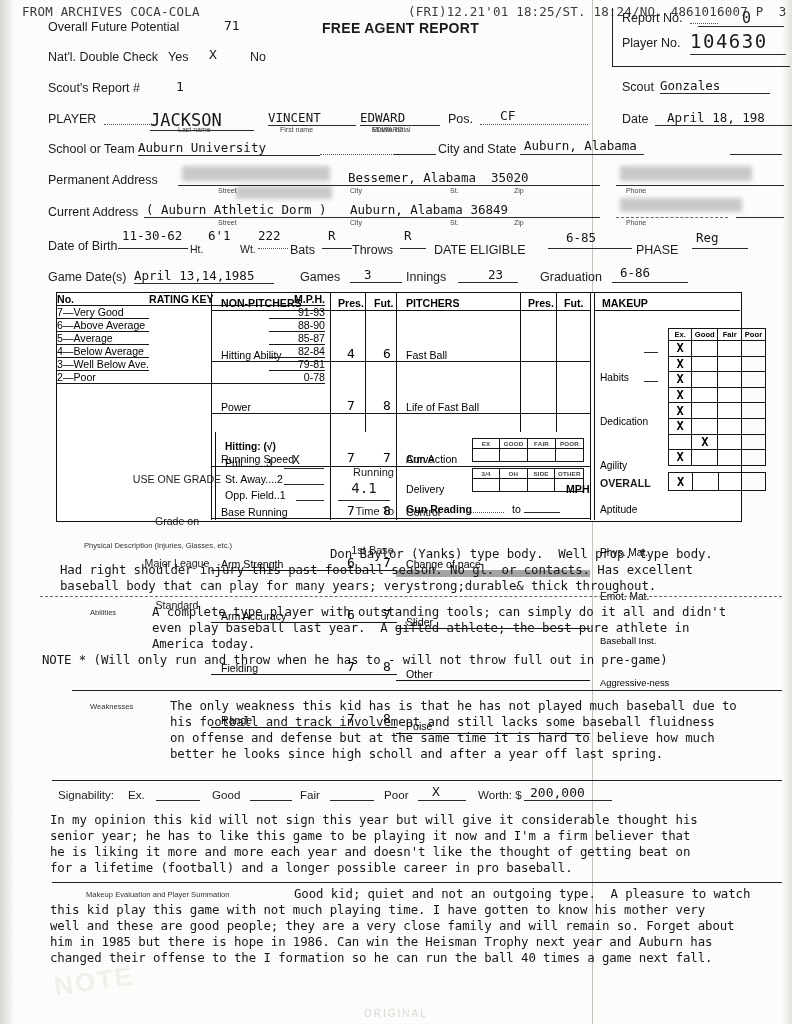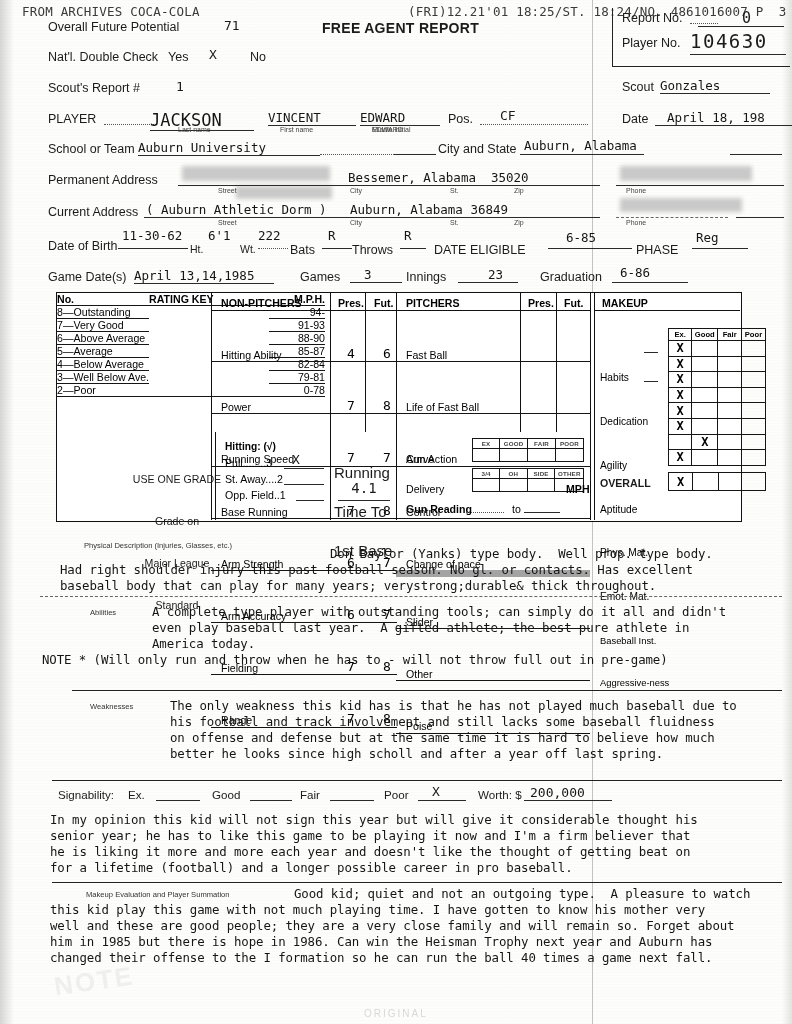--- a/index.html
+++ b/index.html
@@ -175,25 +175,20 @@
 
   <div class="abs" style="left:56px;top:292px;width:684px;height:228px;border:1.6px solid #111;background:#fff;"></div>
 
   <table class="grid abs" style="left:57px;top:293px;width:268px;">
     <tbody><tr>
       <td class="cellTxt" style="width:24px;border-top:0;border-left:0;border-right:0;">No.</td>
       <td class="cellTxt" style="border-top:0;border-left:0;border-right:0;">RATING KEY</td>
       <td class="cellTxt" style="width:56px;text-align:right;border-top:0;border-right:0;border-left:0;">M.P.H.</td>
     </tr>
     <tr>
-      <td class="cellLbl" style="border-left:0;border-right:0;"><span>8</span>—<span>Outstanding</span></td>
-      <td style="border:0;"></td>
-      <td class="cellLbl" style="text-align:right;border-right:0;border-left:0;">94-</td>
-    </tr>
-    <tr>
       <td class="cellLbl" style="border-left:0;border-right:0;"><span>7</span>—<span>Very Good</span></td>
       <td style="border:0;"></td>
       <td class="cellLbl" style="text-align:right;border-right:0;border-left:0;">91-93</td>
     </tr>
     <tr>
       <td class="cellLbl" style="border-left:0;border-right:0;"><span>6</span>—<span>Above Average</span></td>
       <td style="border:0;"></td>
       <td class="cellLbl" style="text-align:right;border-right:0;border-left:0;">88-90</td>
     </tr>
     <tr>
@@ -286,21 +281,21 @@
 
   <div class="abs cellTxt" style="left:221px;top:440px;font-size:10.2px;">Hitting: (√)</div>
   <div class="abs cellLbl" style="left:221px;top:456px;"><span>Pull</span><span>........</span><span>3</span></div>
   <div class="abs hand" style="left:292px;top:452px;font-size:13px;">X</div>
   <div class="abs ul" style="left:284px;top:468px;width:40px;"></div>
   <div class="abs cellLbl" style="left:221px;top:472px;"><span>St. Away</span><span>....</span><span>2</span></div>
   <div class="abs ul" style="left:284px;top:484px;width:40px;"></div>
   <div class="abs cellLbl" style="left:221px;top:488px;"><span>Opp. Field</span><span>..</span><span>1</span></div>
   <div class="abs ul" style="left:296px;top:500px;width:28px;"></div>
 
-  <div class="abs prt" style="left:334px;top:440px;width:60px;text-align:left;font-size:15px;line-height:13px;">
+  <div class="abs prt" style="left:334px;top:440px;width:60px;text-align:right;font-size:11px;line-height:13px;">
     <div>Running</div>
     <div>Time To</div>
     <div>1st Base</div>
   </div>
   <div class="abs hand" style="left:334px;top:480px;width:60px;text-align:center;font-size:14px;">4.1</div>
   <div class="abs ul" style="left:338px;top:500px;width:52px;"></div>
 
   <div class="abs cellTxt" style="left:402px;top:296px;">PITCHERS</div>
   <div class="abs cellTxt" style="left:524px;top:296px;">Pres.</div>
   <div class="abs cellTxt" style="left:560px;top:296px;">Fut.</div>

